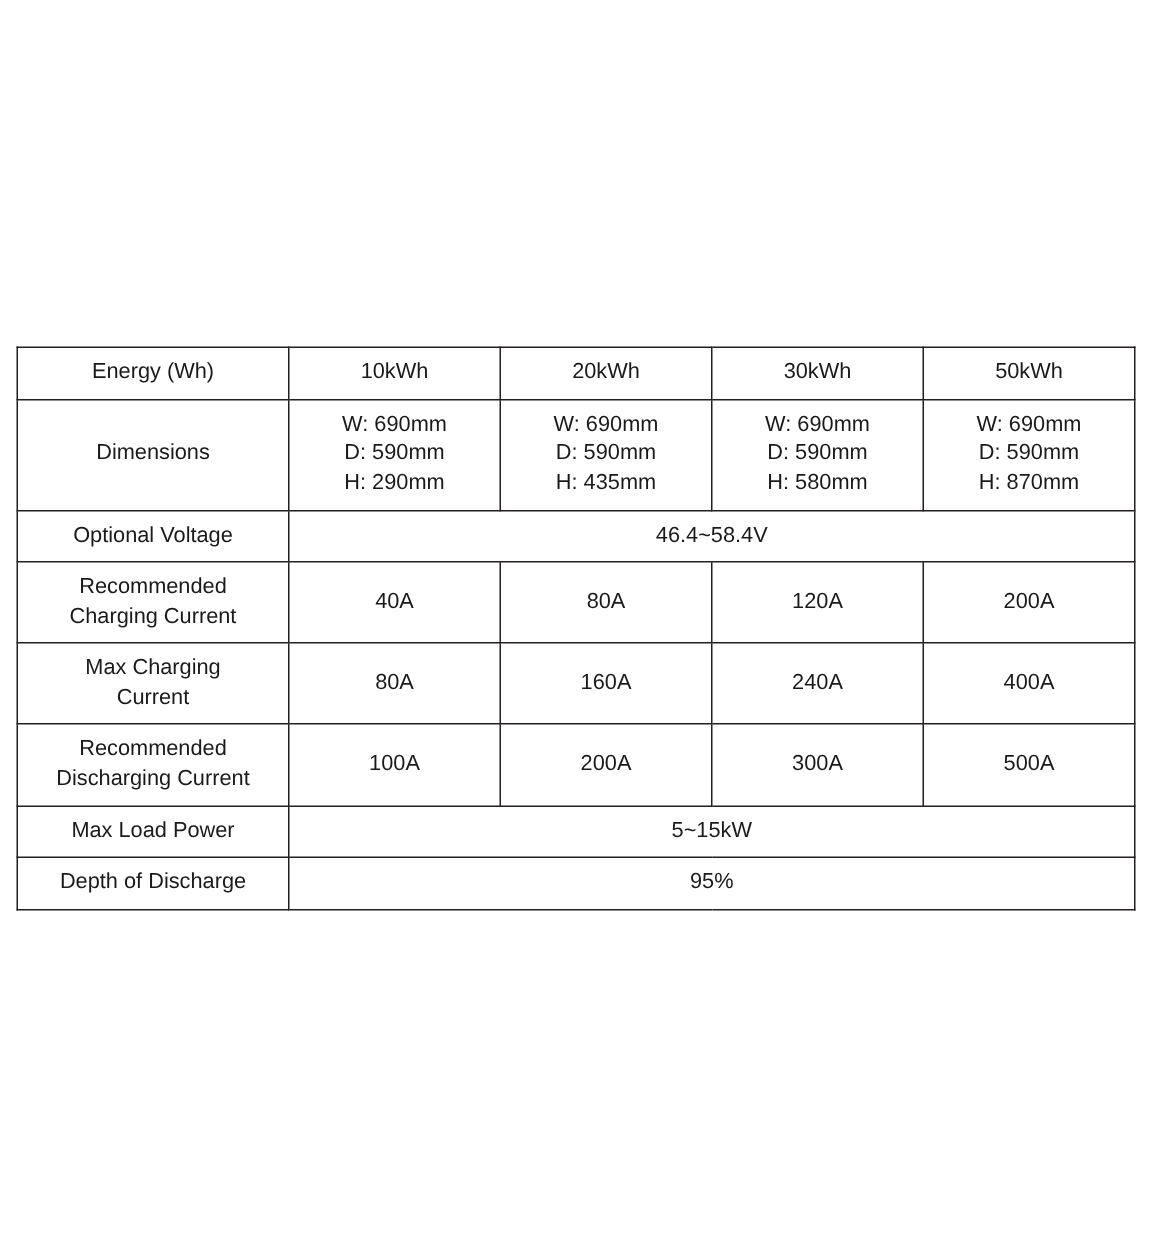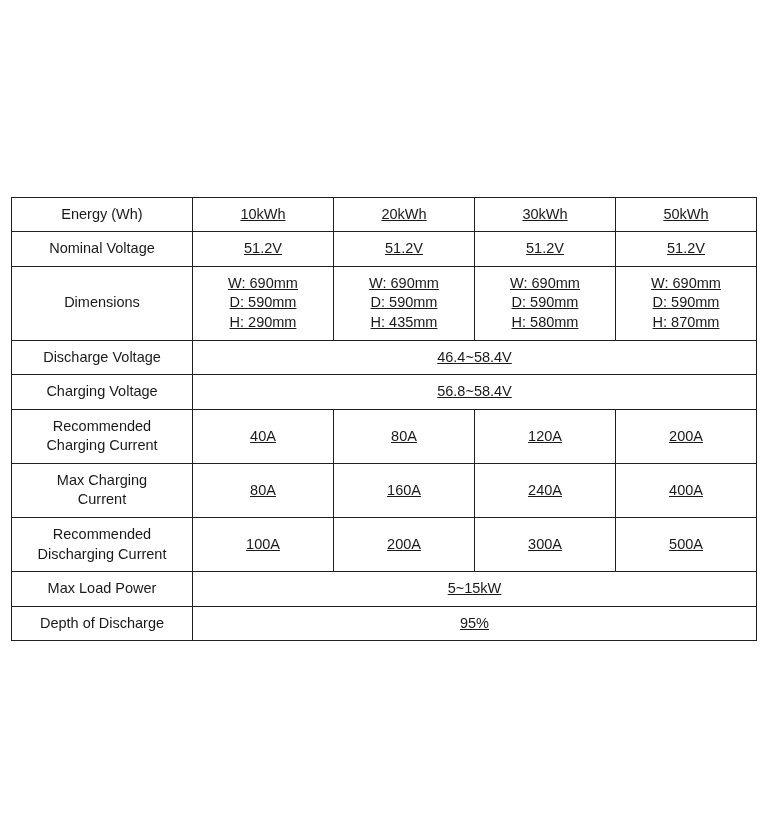--- a/index.html
+++ b/index.html
@@ -35,68 +35,56 @@
     font-size: 14.5px;
     line-height: 1.35;
     padding: 7px 4px;
     word-wrap: break-word;
   }
   td.label {
     width: 172px;
   }
   td.val {
     width: 132px;
-    text-decoration: underline;
   }
   .multi {
     white-space: pre-line;
   }
 </style>
 </head>
 <body>
 
 <div class="sheet">
   <table class="spec">
     <tbody>
         <tr>
           <td class="label multi">Energy (Wh)</td>
           <td class="val multi">10kWh</td>
           <td class="val multi">20kWh</td>
           <td class="val multi">30kWh</td>
           <td class="val multi">50kWh</td>
         </tr>
         <tr>
-          <td class="label multi">Nominal Voltage</td>
-          <td class="val multi">51.2V</td>
-          <td class="val multi">51.2V</td>
-          <td class="val multi">51.2V</td>
-          <td class="val multi">51.2V</td>
-        </tr>
-        <tr>
           <td class="label multi">Dimensions</td>
           <td class="val multi">W: 690mm
 D: 590mm
 H: 290mm</td>
           <td class="val multi">W: 690mm
 D: 590mm
 H: 435mm</td>
           <td class="val multi">W: 690mm
 D: 590mm
 H: 580mm</td>
           <td class="val multi">W: 690mm
 D: 590mm
 H: 870mm</td>
         </tr>
         <tr>
-          <td class="label multi">Discharge Voltage</td>
+          <td class="label multi">Optional Voltage</td>
           <td class="val multi" colspan="4">46.4~58.4V</td>
-        </tr>
-        <tr>
-          <td class="label multi">Charging Voltage</td>
-          <td class="val multi" colspan="4">56.8~58.4V</td>
         </tr>
         <tr>
           <td class="label multi">Recommended
 Charging Current</td>
           <td class="val multi">40A</td>
           <td class="val multi">80A</td>
           <td class="val multi">120A</td>
           <td class="val multi">200A</td>
         </tr>
         <tr>

